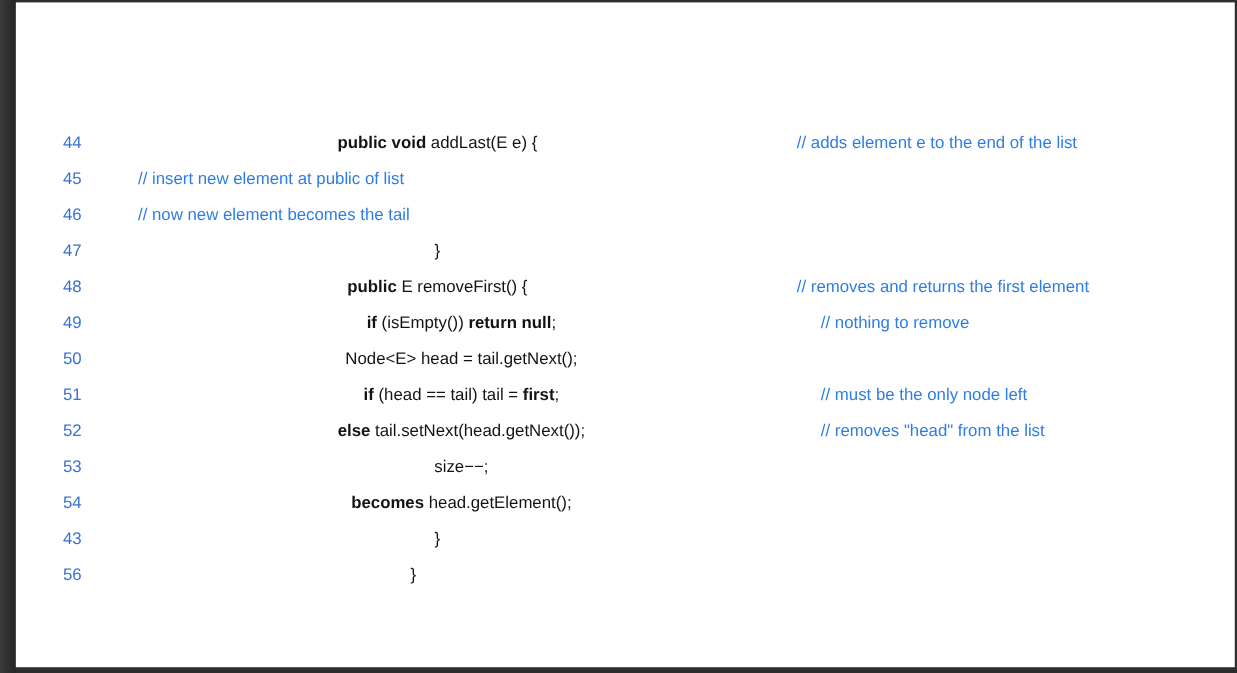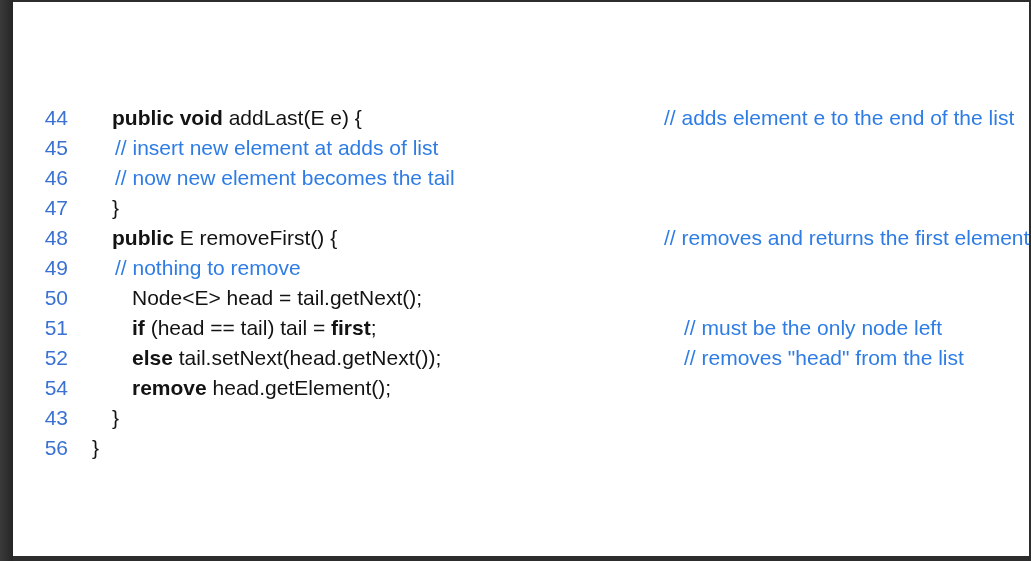--- a/index.html
+++ b/index.html
@@ -32,58 +32,60 @@
   .code-listing {
     position: absolute;
     left: 0;
     top: 101px;
     width: 100%;
   }
   .code-line {
     display: flex;
     height: 30px;
     line-height: 30px;
-    font-size: 21px;
+    font-size: 14px;
     white-space: pre;
   }
   .line-num {
     width: 55px;
     flex: 0 0 55px;
     text-align: right;
     color: #3b72d2;
   }
   .code-cell {
     width: 505px;
     flex: 0 0 505px;
     color: #131313;
+    text-align: center;
   }
   .code-cell .kw { font-weight: bold; }
   .indent-0 { padding-left: 24px; }
   .indent-1 { padding-left: 44px; }
   .indent-2 { padding-left: 64px; }
   .comment-cell {
     flex: 1 1 auto;
     color: #2e7ce4;
     margin-left: 47px;
   }
 </style>
 </head>
 <body>
 
 <div class="viewport">
   <div class="slide">
     <div class="code-listing">
         <div class="code-line"><span class="line-num">44</span><span class="code-cell indent-1"><span class="kw">public void</span><span> addLast(E e) {</span></span><span class="comment-cell">// adds element e to the end of the list</span></div>
-        <div class="code-line"><span class="line-num">45</span><span class="comment-cell">// insert new element at adds of list</span></div>
+        <div class="code-line"><span class="line-num">45</span><span class="comment-cell">// insert new element at public of list</span></div>
         <div class="code-line"><span class="line-num">46</span><span class="comment-cell">// now new element becomes the tail</span></div>
         <div class="code-line"><span class="line-num">47</span><span class="code-cell indent-1"><span>}</span></span><span class="comment-cell"></span></div>
         <div class="code-line"><span class="line-num">48</span><span class="code-cell indent-1"><span class="kw">public</span><span> E removeFirst() {</span></span><span class="comment-cell">// removes and returns the first element</span></div>
-        <div class="code-line"><span class="line-num">49</span><span class="comment-cell">// nothing to remove</span></div>
+        <div class="code-line"><span class="line-num">49</span><span class="code-cell indent-2"><span class="kw">if</span><span> (isEmpty()) </span><span class="kw">return null</span><span>;</span></span><span class="comment-cell">// nothing to remove</span></div>
         <div class="code-line"><span class="line-num">50</span><span class="code-cell indent-2"><span>Node&lt;E&gt; head = tail.getNext();</span></span><span class="comment-cell"></span></div>
         <div class="code-line"><span class="line-num">51</span><span class="code-cell indent-2"><span class="kw">if</span><span> (head == tail) tail = </span><span class="kw">first</span><span>;</span></span><span class="comment-cell">// must be the only node left</span></div>
         <div class="code-line"><span class="line-num">52</span><span class="code-cell indent-2"><span class="kw">else</span><span> tail.setNext(head.getNext());</span></span><span class="comment-cell">// removes "head" from the list</span></div>
-        <div class="code-line"><span class="line-num">54</span><span class="code-cell indent-2"><span class="kw">remove</span><span> head.getElement();</span></span><span class="comment-cell"></span></div>
+        <div class="code-line"><span class="line-num">53</span><span class="code-cell indent-2"><span>size−−;</span></span><span class="comment-cell"></span></div>
+        <div class="code-line"><span class="line-num">54</span><span class="code-cell indent-2"><span class="kw">becomes</span><span> head.getElement();</span></span><span class="comment-cell"></span></div>
         <div class="code-line"><span class="line-num">43</span><span class="code-cell indent-1"><span>}</span></span><span class="comment-cell"></span></div>
         <div class="code-line"><span class="line-num">56</span><span class="code-cell indent-0"><span>}</span></span><span class="comment-cell"></span></div>
       </div>
   </div>
   <div class="left-bar"></div>
 </div>
 
 </body></html>

